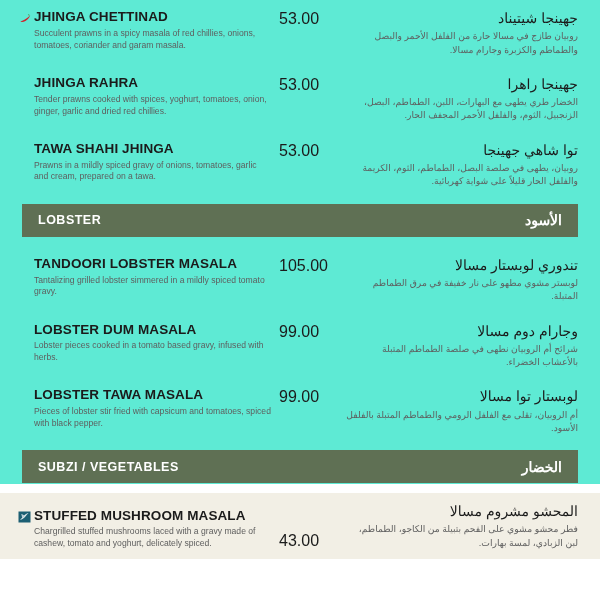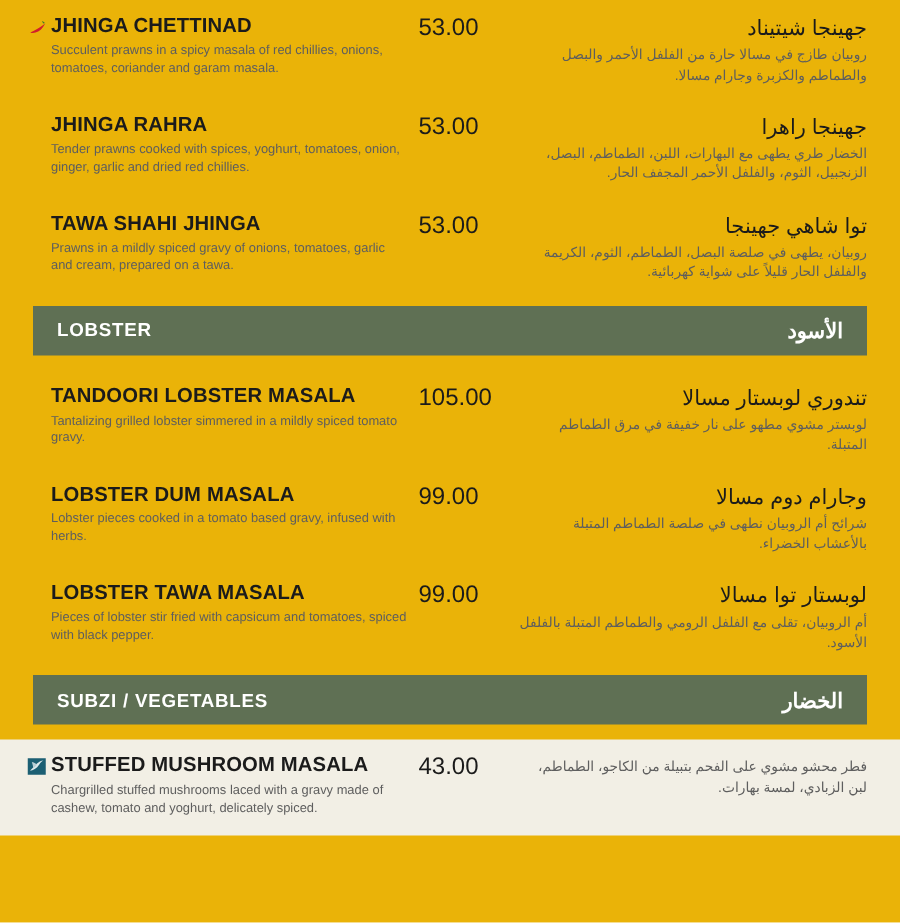--- a/index.html
+++ b/index.html
@@ -8,35 +8,36 @@
     width: 600px;
     height: 615px;
     background: #ffffff;
     font-family: "Liberation Sans", sans-serif;
     overflow: hidden;
   }
 
   .menu-page {
     position: relative;
     width: 600px;
-    height: 615px;
-    background: #eab308;
+    height: 484px;
+    background: #5eead4;
     padding: 0;
   }
 
   
   .menu-item {
     position: relative;
     display: flex;
     align-items: flex-start;
     padding: 9px 22px 9px 18px;
     min-height: 64px;
   }
   .menu-item.highlight {
     background: #f2efe5;
+    align-items: flex-end;
   }
 
   .item-left {
     width: 255px;
     flex: 0 0 255px;
     position: relative;
     padding-left: 16px;
   }
 
   .marker {
@@ -209,16 +210,17 @@
             <rect x="0.5" y="0.5" width="12" height="11" fill="#1c5f73"></rect>
             <path d="M2 8.8 C4 8.8 6.5 7.2 8.2 4.6 C9.2 3.1 10 2.4 11 2.0 C9 2.2 7 3.4 5.4 5.2 C4.2 6.6 3 7.9 2 8.8 Z" fill="#dfe9ec"></path>
             <path d="M3.2 3.0 C4.6 3.2 5.8 3.9 6.6 4.9 C5.8 5.8 5.0 6.6 4.2 7.2 C4.0 5.6 3.7 4.2 3.2 3.0 Z" fill="#b9cdd4"></path>
           </svg>
         </span>
         <div class="item-name">STUFFED MUSHROOM MASALA</div>
         <div class="item-desc">Chargrilled stuffed mushrooms laced with a gravy made of cashew, tomato and yoghurt, delicately spiced.</div>
       </div>
       <div class="item-price">43.00</div>
       <div class="item-right">
+        <div class="item-name-ar">المحشو مشروم مسالا</div>
         <div class="item-desc-ar">فطر محشو مشوي على الفحم بتبيلة من الكاجو، الطماطم، لبن الزبادي، لمسة بهارات.</div>
       </div>
     </div>
   </div>
 
 </body></html>

